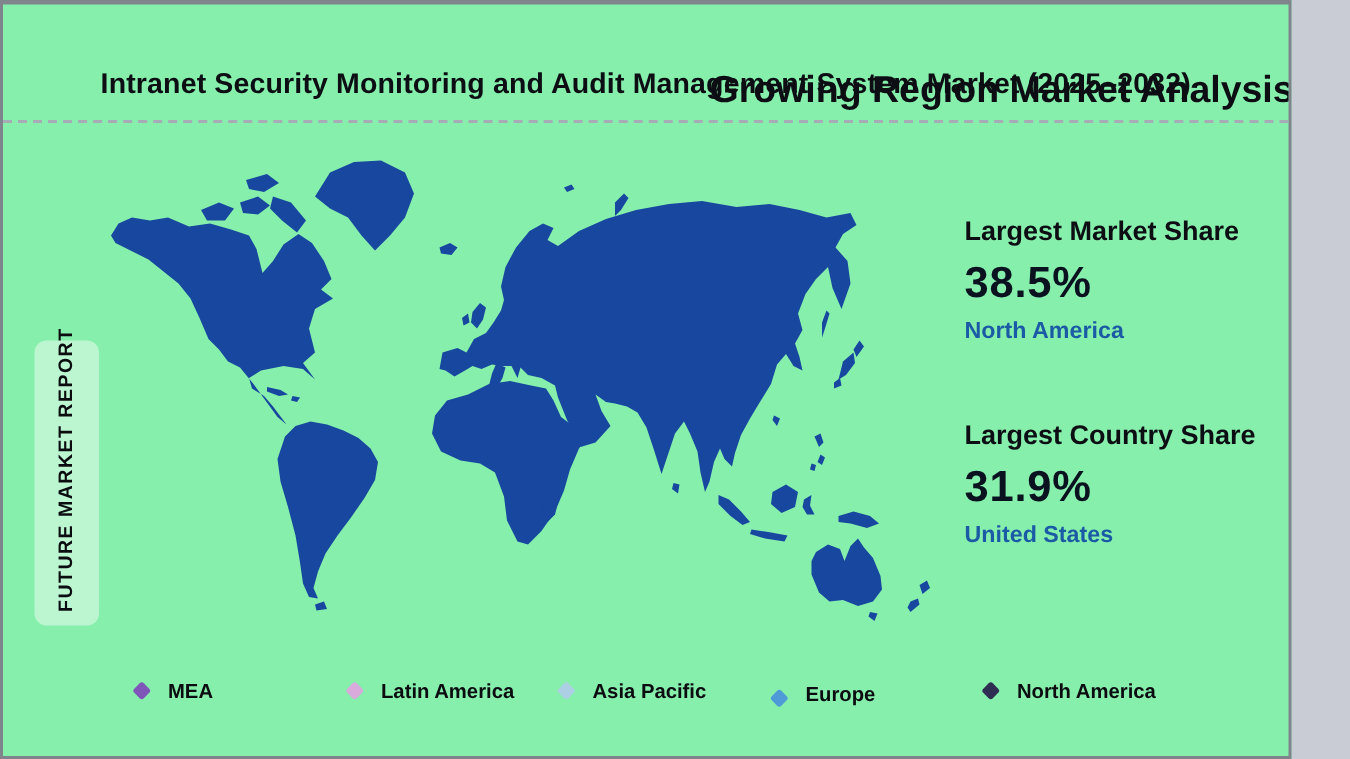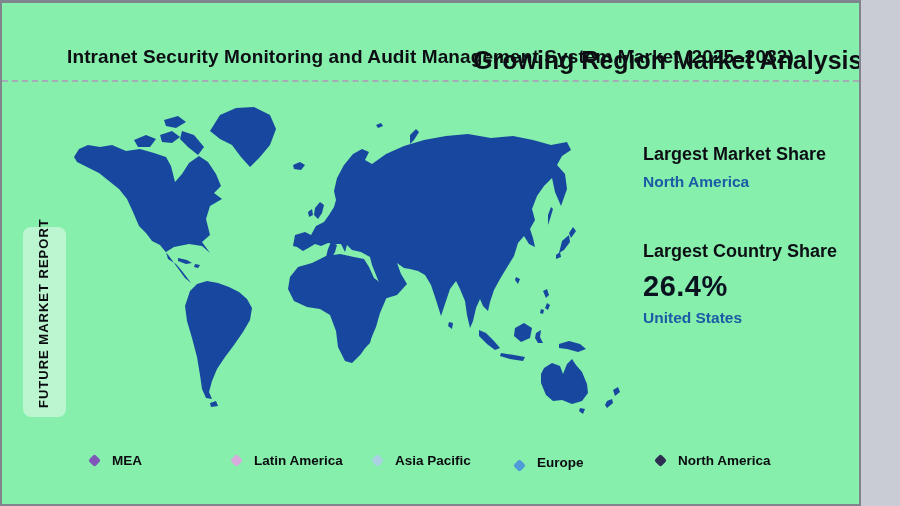--- a/index.html
+++ b/index.html
@@ -120,25 +120,26 @@
       <path d="M480,273 L488,268 L496,271 L499,279 L503,269 L508,264 L512,270 L518,277 L523,289 L524,298 L518,306 L508,309 L498,305 L489,306 L482,300 L477,288 L477,279 Z"></path>
       <path d="M516,313 L521,314 L519,319 L515,316 Z"></path>
       <path d="M549,295 L554,292 L556,297 L551,301 Z"></path>
       <path d="M543,306 L548,304 L549,308 L543,313 L541,310 Z"></path>
     </g>
   </svg>
 
   <div class="stats">
     <div class="stat-block">
       <div class="stat-label">Largest Market Share</div>
+      <div class="stat-value">38.5%</div>
       <div class="stat-region" style="color: rgb(27, 91, 166);">North America</div>
     </div>
     <div class="stat-block">
       <div class="stat-label">Largest Country Share</div>
-      <div class="stat-value">26.4%</div>
+      <div class="stat-value">31.9%</div>
       <div class="stat-region" style="color: rgb(27, 91, 166);">United States</div>
     </div>
   </div>
 
   <div class="legend-item li-0">
     <span class="marker" style="background-color: rgb(126, 87, 184);"></span>
     <span class="lbl">MEA</span>
   </div>
   <div class="legend-item li-1">
     <span class="marker" style="background-color: rgb(216, 171, 220);"></span>

